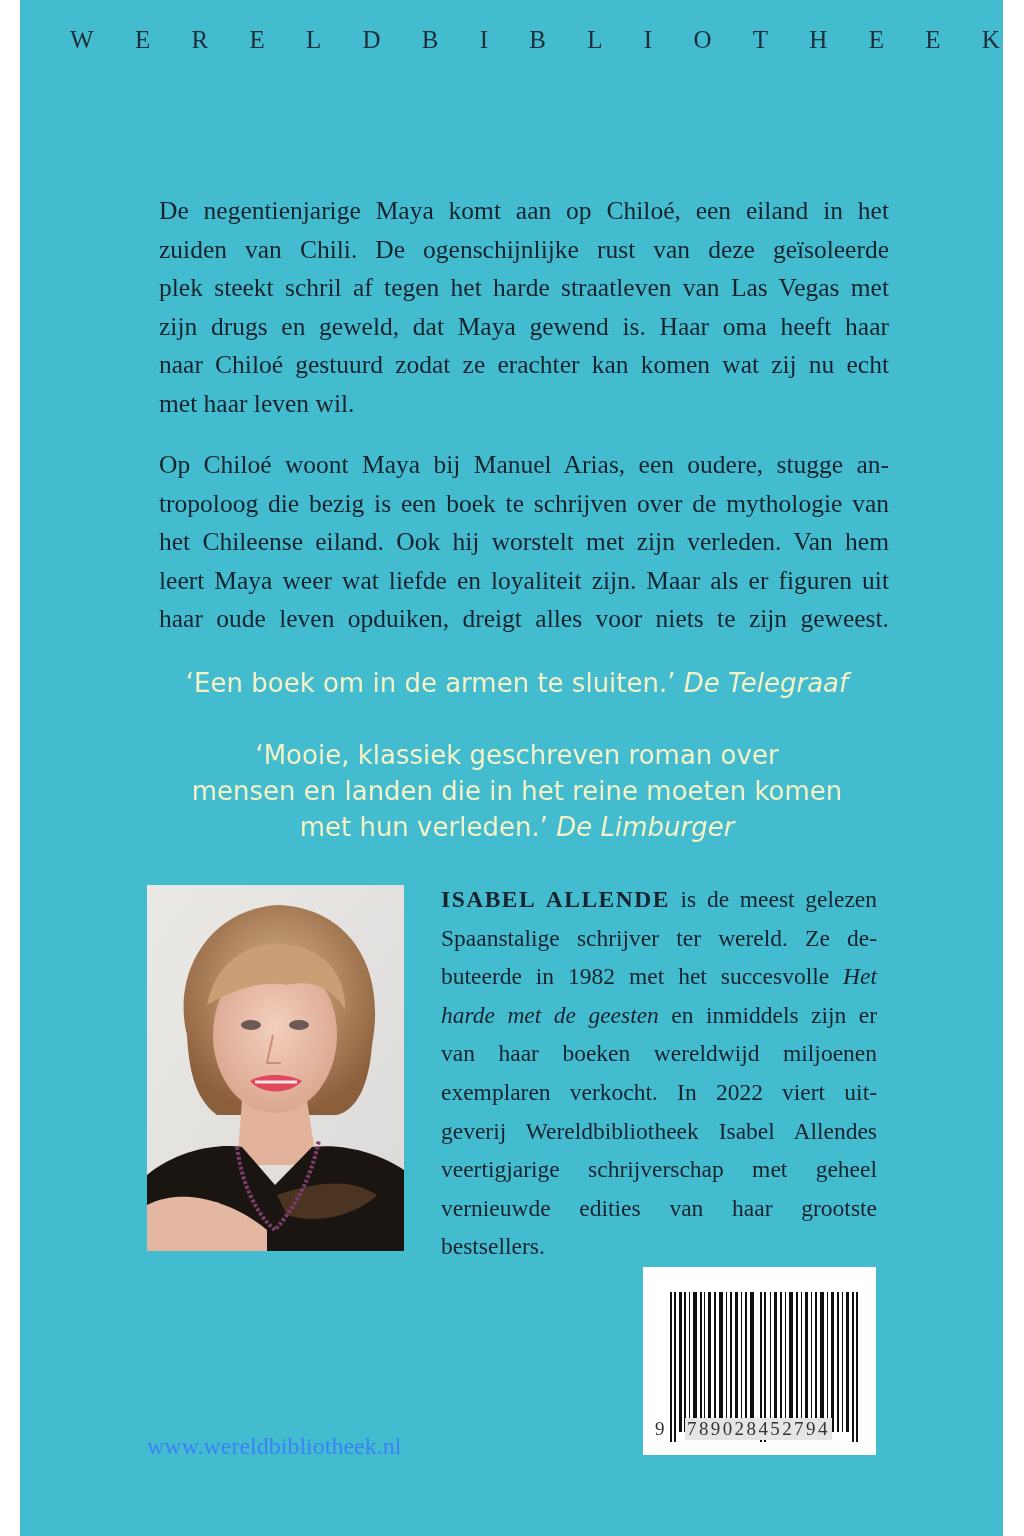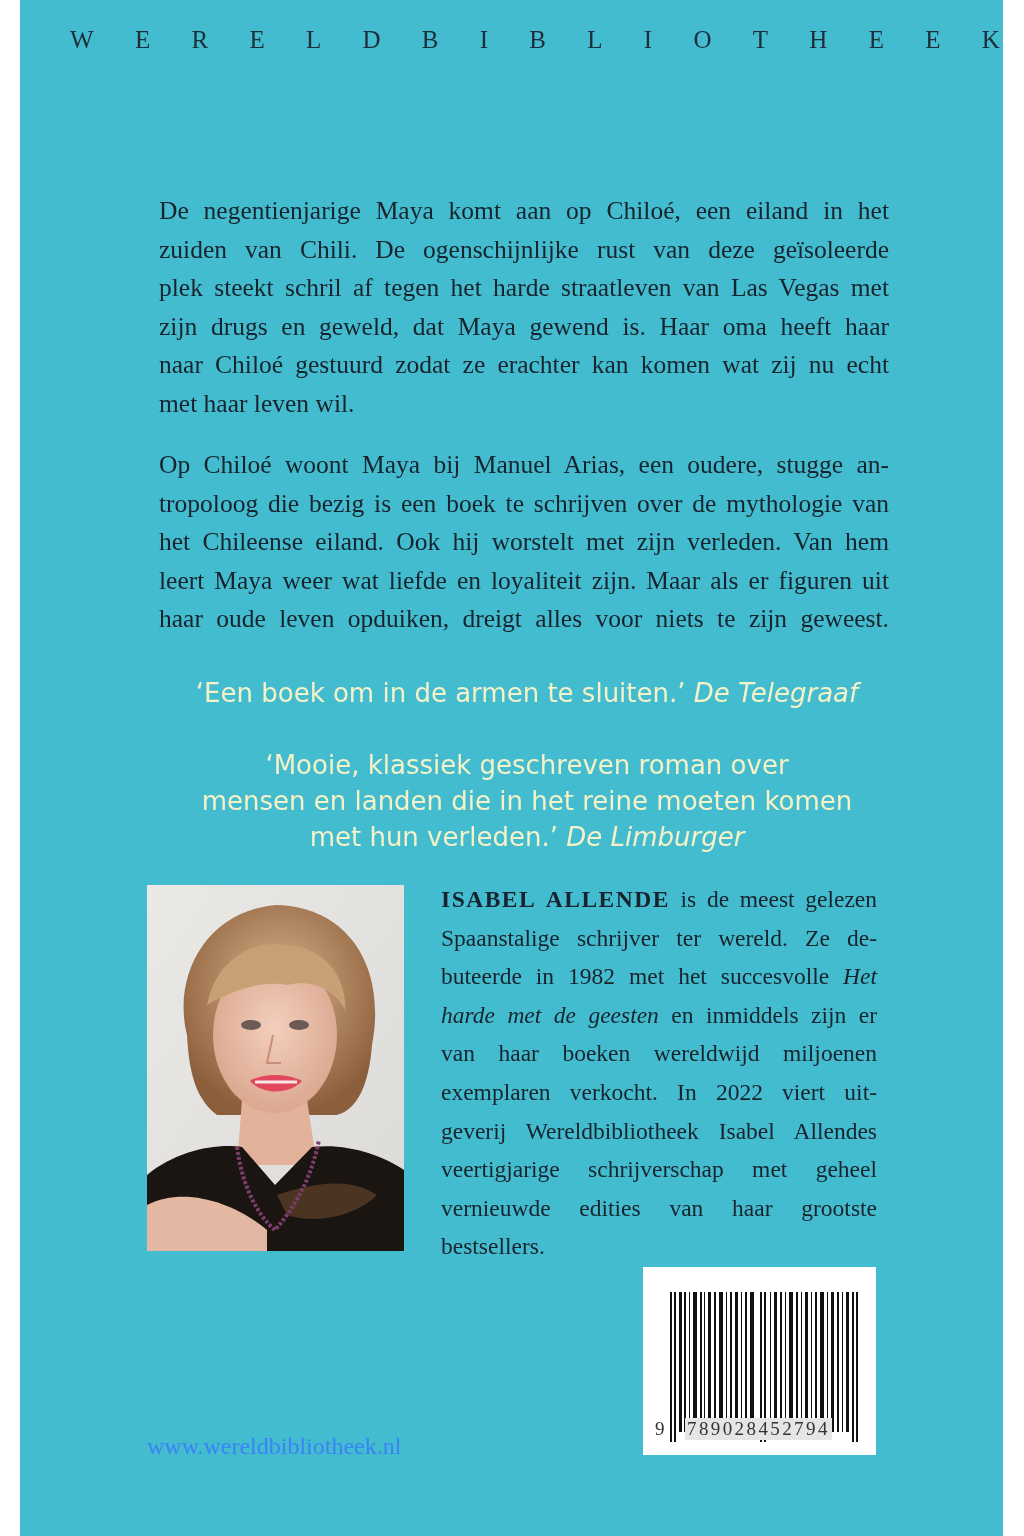--- a/index.html
+++ b/index.html
@@ -23,21 +23,21 @@
       position: absolute; left: 147px; width: 730px;
       font-family: "Liberation Serif", serif;
       font-size: 25.5px; line-height: 38.6px; color: #17242e;
       text-align: justify; margin: 12px;
     }
     .blurb .ln { display: block; text-align: justify; text-align-last: justify; white-space: nowrap; }
     .blurb .ln.last { text-align-last: left; }
     .quote {
       position: absolute; left: 120px; width: 790px; text-align: center;
       font-family: "DejaVu Sans", "Liberation Sans", sans-serif;
-      font-size: 26px; line-height: 36px; color: #f4f2c6; margin: 12px;
+      font-size: 26px; line-height: 36px; color: #f4f2c6; margin: 2px;
     }
     .quote .src { font-style: italic; }
     .photo {
       position: absolute; left: 147px; top: 885px; width: 257px; height: 366px;
       overflow: hidden; background: #e9e7e4;
     }
     .bio {
       position: absolute; left: 441px; top: 880px; width: 436px;
       font-family: "Liberation Serif", serif;
       font-size: 23.5px; line-height: 38.6px; color: #17242e; margin: 0;

